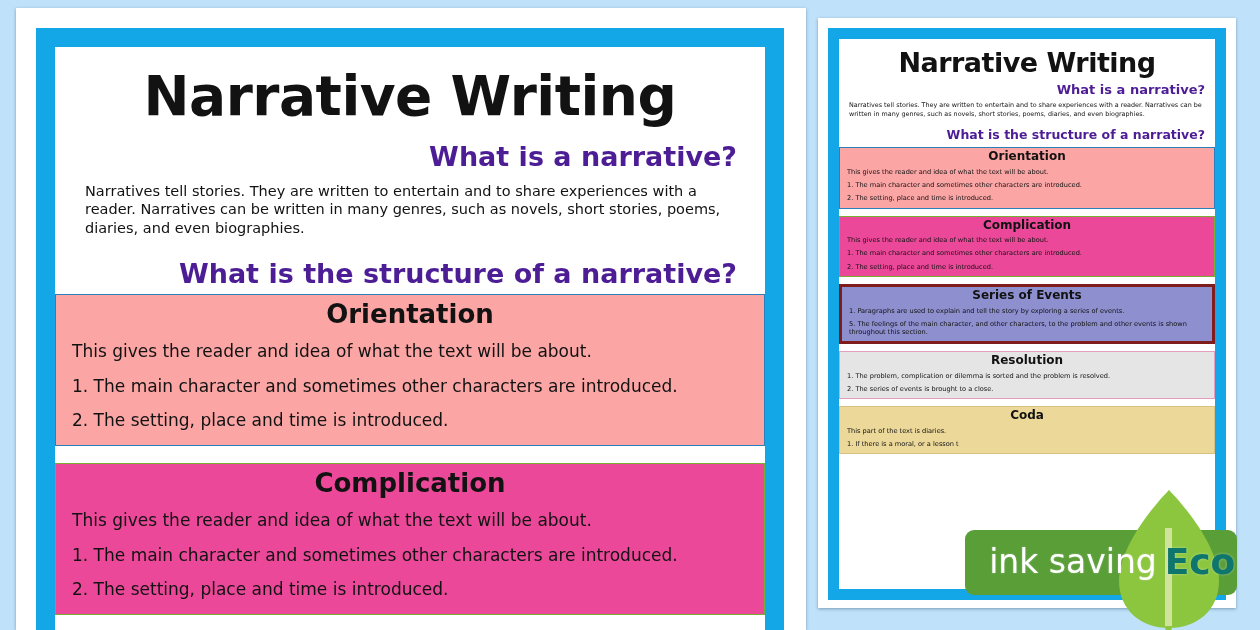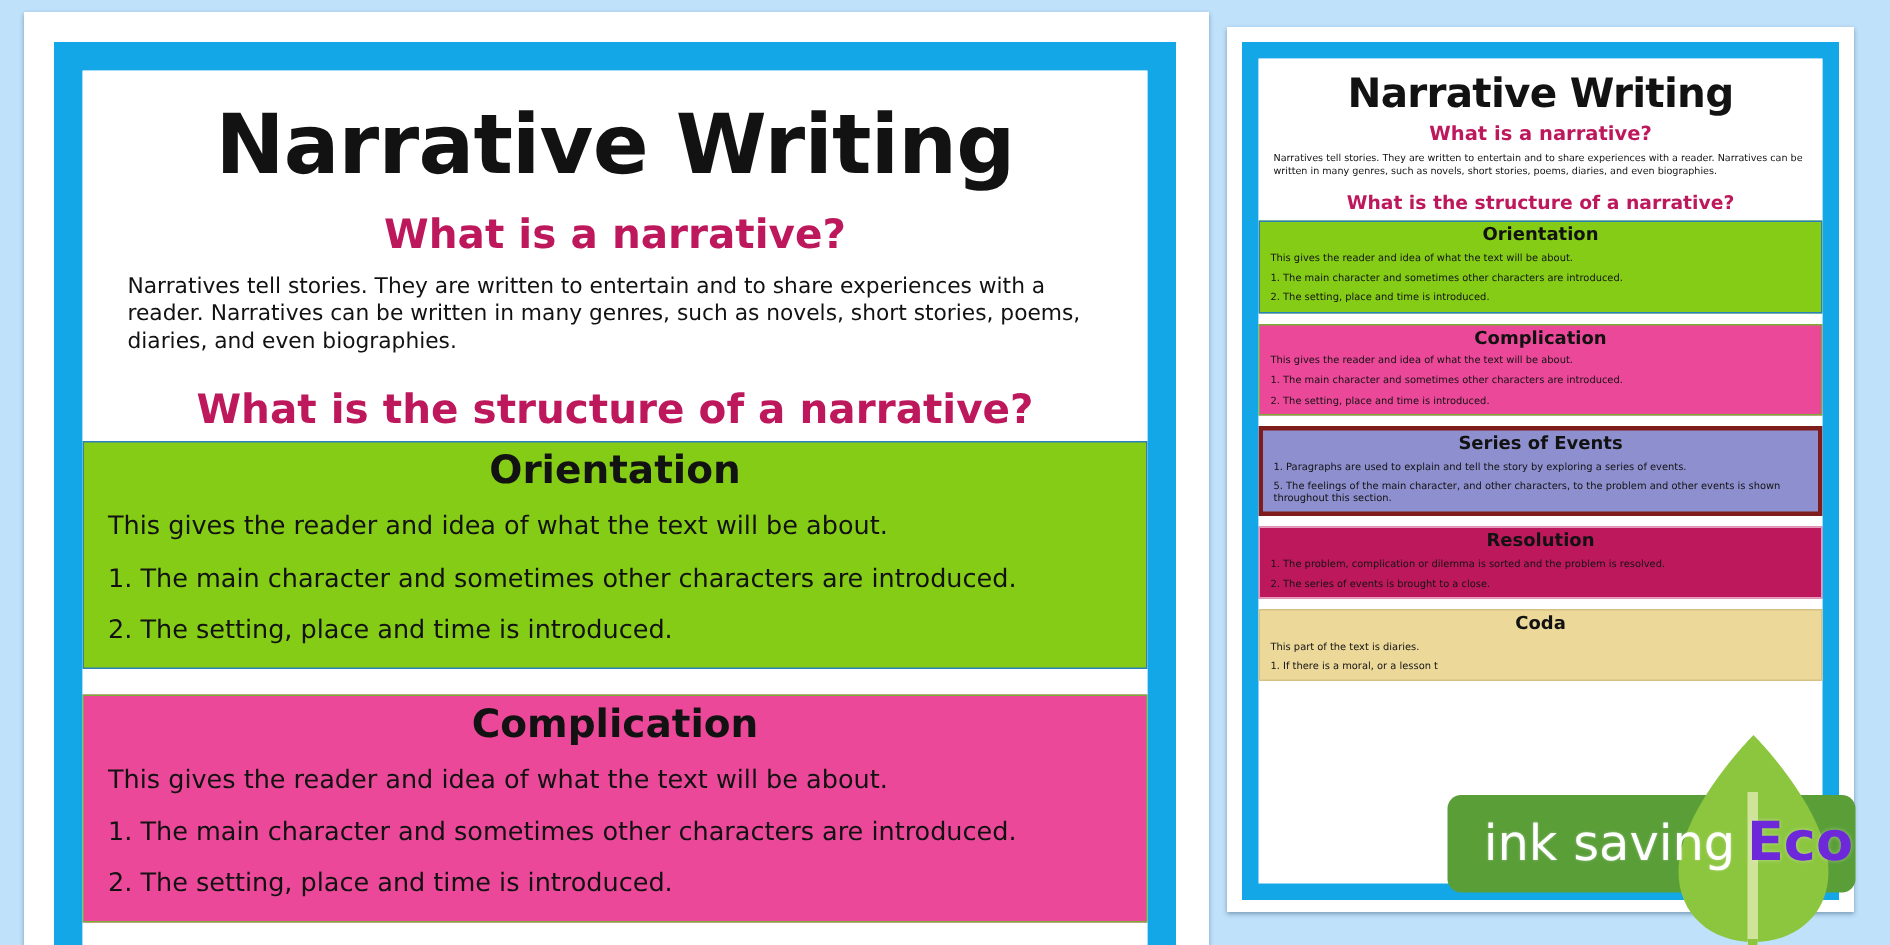--- a/index.html
+++ b/index.html
@@ -46,22 +46,23 @@
   }
   .poster-title {
     font-weight: bold;
     letter-spacing: -0.5px;
     color: #121212;
     line-height: 1.0;
     white-space: nowrap;
   }
   .q-heading {
     font-weight: bold;
-    color: #be185d;
+    color: #4c1d95;
     line-height: 1.1;
+    text-align: right;
   }
   .intro-para {
     color: #121212;
     text-align: left;
     line-height: 1.28;
   }
 
   .band {
     box-sizing: border-box;
     position: relative;
@@ -72,24 +73,24 @@
     color: #121212;
     line-height: 1.05;
   }
   .band-line {
     color: #121212;
     text-align: left;
     line-height: 1.25;
   }
 
   
-  .c-orientation { background: #84cc16; border: 1px solid #2b7fba; }
+  .c-orientation { background: #fca5a5; border: 1px solid #2b7fba; }
   .c-complication { background: #ec4899; border: 1px solid #79ad33; }
   .c-series { background: #8e8fce; border: 3px solid #7f1d1d; }
-  .c-resolution { background: #be185d; border: 1px solid #e39dc0; }
+  .c-resolution { background: #e5e5e5; border: 1px solid #e39dc0; }
   .c-coda { background: #ecd99a; border: 1px solid #d6c084; }
 
   
   #main-white { left: 16px; top: 8px; width: 790px; height: 622px; }
   #main-frame { left: 36px; top: 28px; width: 748px; height: 602px; }
   #main-inner { left: 55px; top: 47px; width: 710px; height: 583px; padding: 0; }
 
   #main-inner .head-block {
     padding: 8px 28px 10px 28px;
     height: 247px;
@@ -155,21 +156,21 @@
     text-shadow: 0 0 2px rgba(255,255,255,0.35);
   }
   #eco-word-label {
     position: absolute;
     left: 168px;
     top: 11px;
     width: 110px;
     text-align: center;
     font-size: 36px;
     font-weight: bold;
-    color: #6d28d9;
+    color: #0f766e;
     text-shadow: 0 0 3px rgba(255,255,255,0.4);
     padding-left: 12px;
   }
 </style>
 </head>
 <body>
 
 <div class="stage">
 
   <div class="poster-white" id="main-white"></div>

